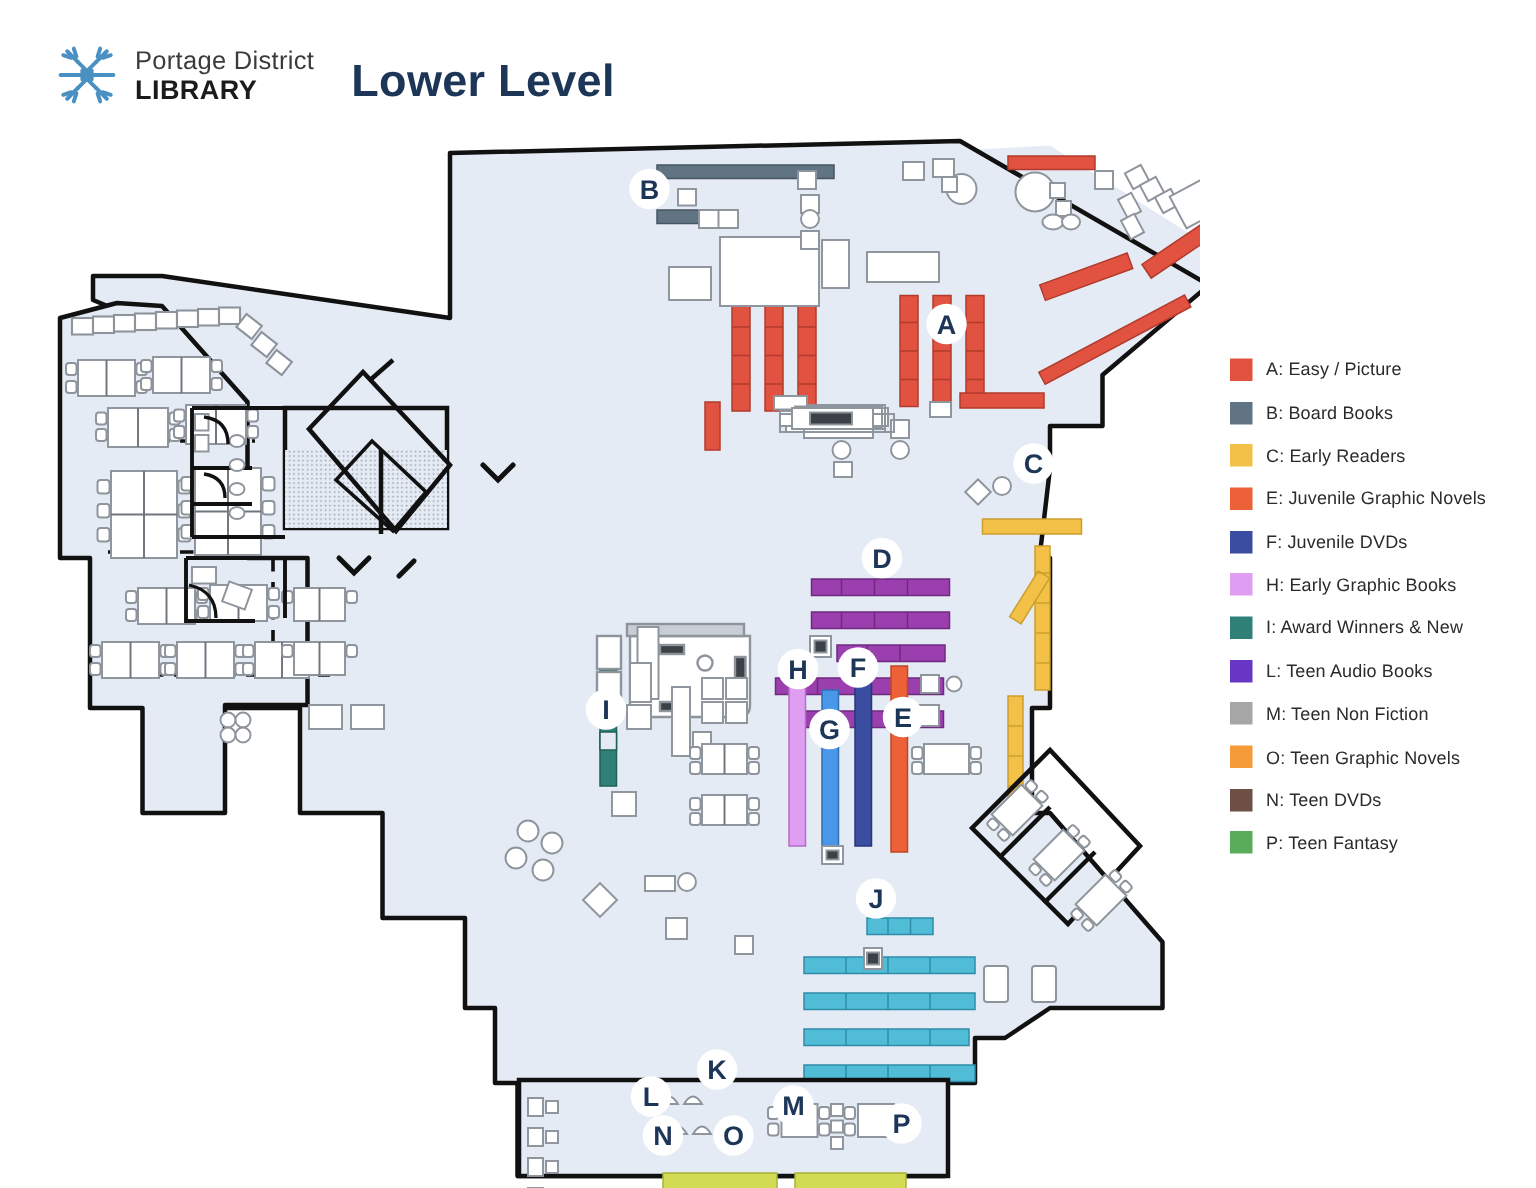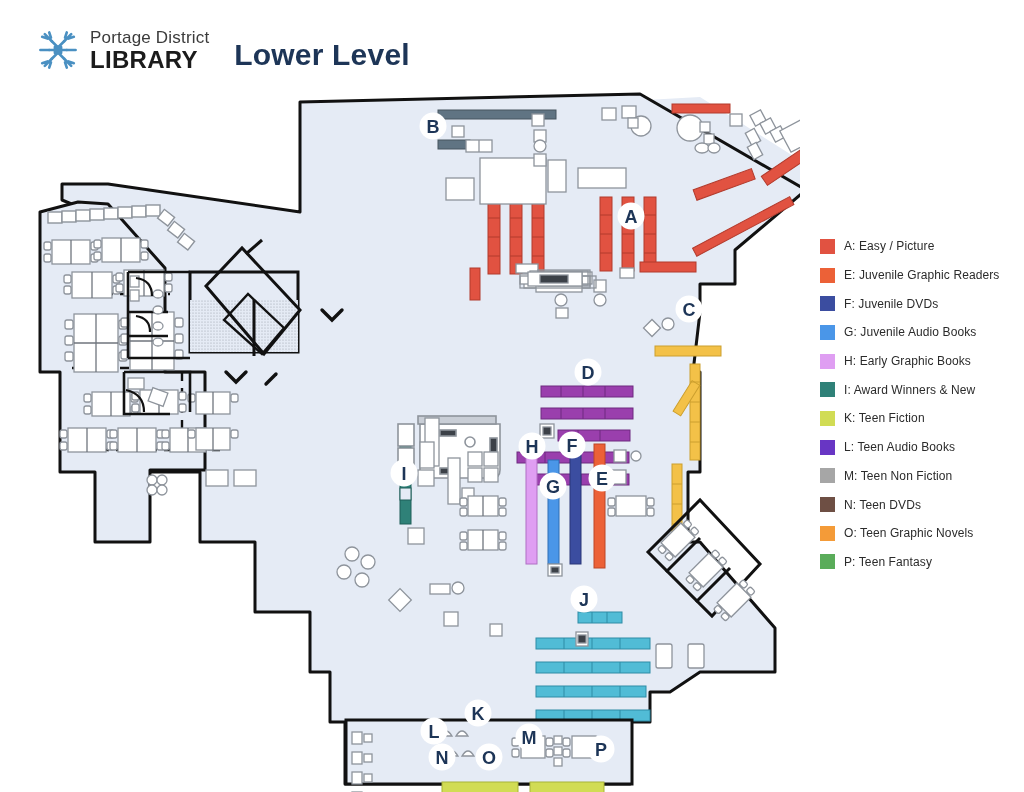--- a/index.html
+++ b/index.html
@@ -4,21 +4,21 @@
 <style>
   html,body{margin:0;padding:0;}
   body{width:1024px;height:792px;background:#ffffff;font-family:"Liberation Sans",sans-serif;overflow:hidden;position:relative;}
 
   
   #header{position:absolute;left:0;top:0;width:900px;height:100px;}
   #logo{position:absolute;left:36px;top:28px;display:flex;align-items:center;gap:10px;}
   #logo-mark{width:44px;height:44px;flex:0 0 44px;}
   #logo-text{display:flex;flex-direction:column;line-height:1;}
   #logo-line1{font-size:17px;color:#3b3b3b;letter-spacing:.2px;}
-  #logo-line2{font-size:24px;font-weight:bold;color:#1b1b1b;letter-spacing:.3px;margin-top:2px;}
+  #logo-line2{font-size:18px;font-weight:bold;color:#1b1b1b;letter-spacing:.3px;margin-top:2px;}
   #map-title{position:absolute;left:0;top:38px;width:1024px;text-align:center;font-size:30px;font-weight:bold;color:#1d3557;letter-spacing:.2px;}
   #map-title{left:-190px;}
 
   
   #plan{position:absolute;left:0;top:72px;width:800px;height:720px;}
   #plan svg{display:block;}
 
   
   #legend{position:absolute;left:820px;top:232px;width:200px;}
   .legend-row{display:flex;align-items:center;height:28.7px;}
@@ -723,56 +723,56 @@
 
 </svg>
 </div>
 
 <div id="legend">
     <div class="legend-row">
       <span class="legend-swatch" style="background: rgb(225, 82, 65);"></span>
       <span class="legend-label">A: Easy / Picture</span>
     </div>
     <div class="legend-row">
+      <span class="legend-swatch" style="background: rgb(96, 116, 131);"></span>
+      <span class="legend-label">B: Board Books</span>
+    </div>
+    <div class="legend-row">
+      <span class="legend-swatch" style="background: rgb(243, 193, 72);"></span>
+      <span class="legend-label">C: Early Readers</span>
+    </div>
+    <div class="legend-row">
       <span class="legend-swatch" style="background: rgb(236, 97, 55);"></span>
-      <span class="legend-label">E: Juvenile Graphic Readers</span>
+      <span class="legend-label">E: Juvenile Graphic Novels</span>
     </div>
     <div class="legend-row">
       <span class="legend-swatch" style="background: rgb(59, 77, 160);"></span>
       <span class="legend-label">F: Juvenile DVDs</span>
     </div>
     <div class="legend-row">
-      <span class="legend-swatch" style="background: rgb(74, 150, 232);"></span>
-      <span class="legend-label">G: Juvenile Audio Books</span>
-    </div>
-    <div class="legend-row">
       <span class="legend-swatch" style="background: rgb(223, 158, 242);"></span>
       <span class="legend-label">H: Early Graphic Books</span>
     </div>
     <div class="legend-row">
       <span class="legend-swatch" style="background: rgb(47, 129, 120);"></span>
       <span class="legend-label">I: Award Winners &amp; New</span>
     </div>
     <div class="legend-row">
-      <span class="legend-swatch" style="background: rgb(209, 220, 84);"></span>
-      <span class="legend-label">K: Teen Fiction</span>
-    </div>
-    <div class="legend-row">
       <span class="legend-swatch" style="background: rgb(104, 54, 196);"></span>
       <span class="legend-label">L: Teen Audio Books</span>
     </div>
     <div class="legend-row">
       <span class="legend-swatch" style="background: rgb(166, 166, 166);"></span>
       <span class="legend-label">M: Teen Non Fiction</span>
     </div>
     <div class="legend-row">
+      <span class="legend-swatch" style="background: rgb(244, 155, 56);"></span>
+      <span class="legend-label">O: Teen Graphic Novels</span>
+    </div>
+    <div class="legend-row">
       <span class="legend-swatch" style="background: rgb(110, 79, 68);"></span>
       <span class="legend-label">N: Teen DVDs</span>
     </div>
     <div class="legend-row">
-      <span class="legend-swatch" style="background: rgb(244, 155, 56);"></span>
-      <span class="legend-label">O: Teen Graphic Novels</span>
-    </div>
-    <div class="legend-row">
       <span class="legend-swatch" style="background: rgb(90, 172, 90);"></span>
       <span class="legend-label">P: Teen Fantasy</span>
     </div>
   </div>
 
 </body></html>

